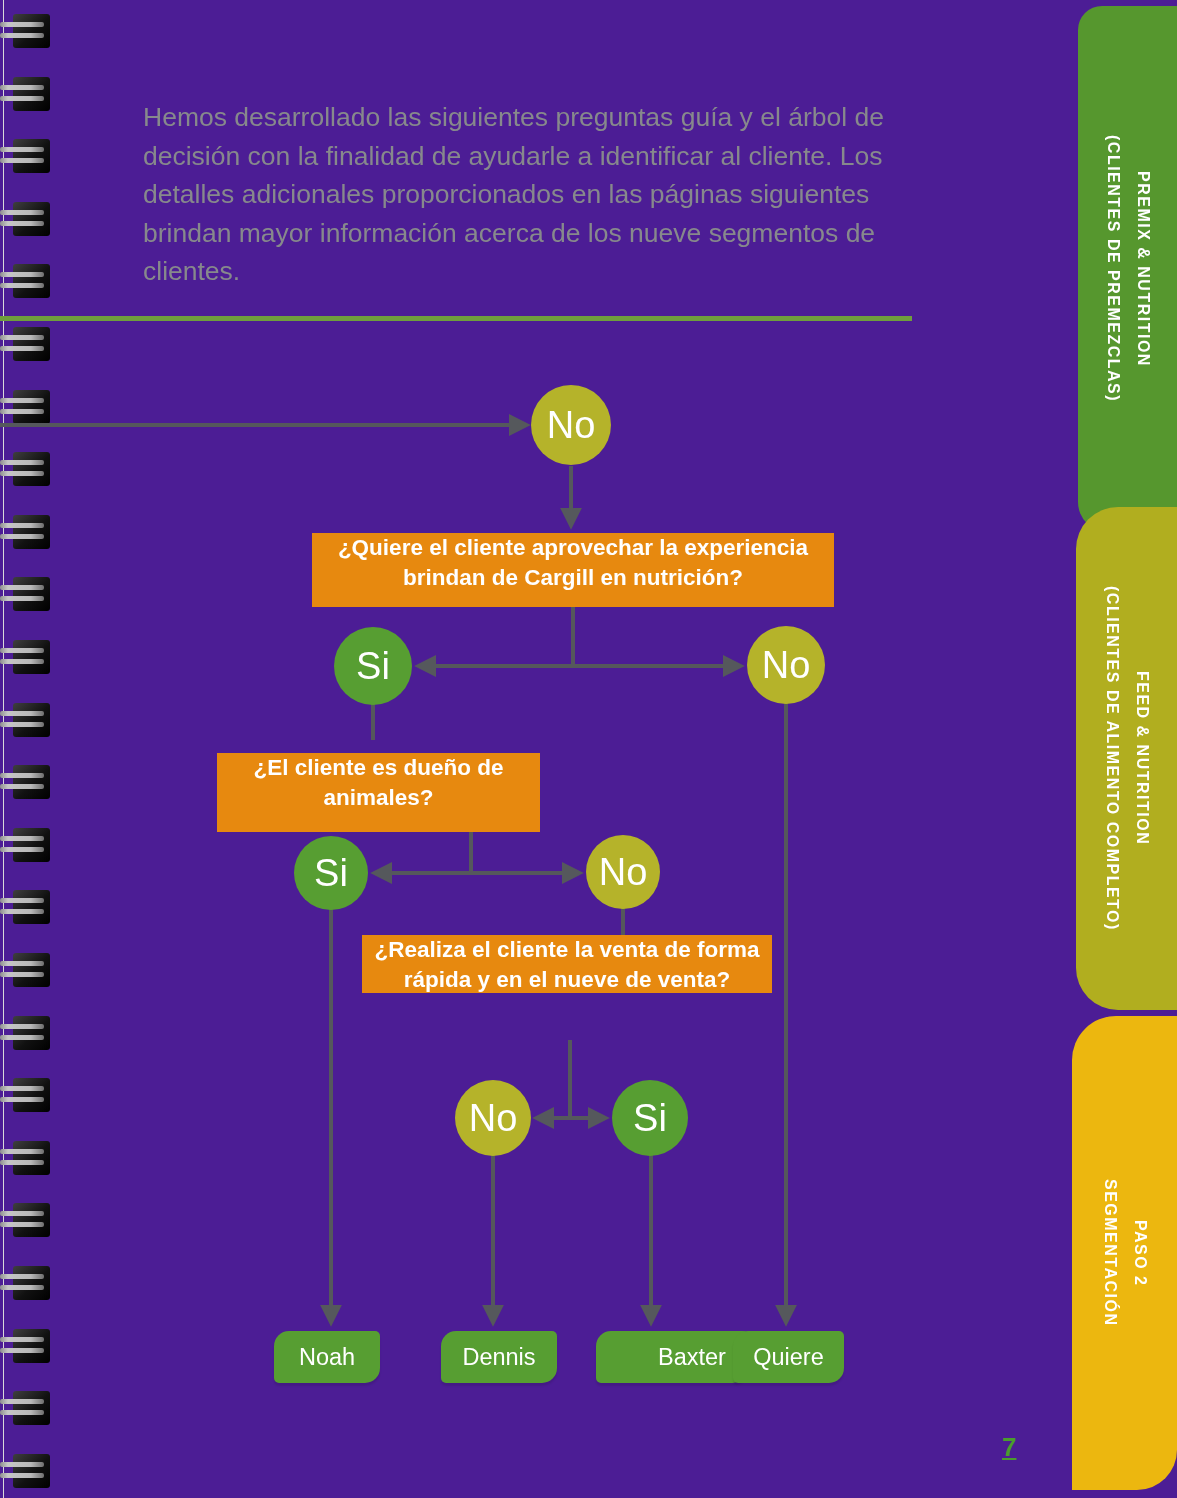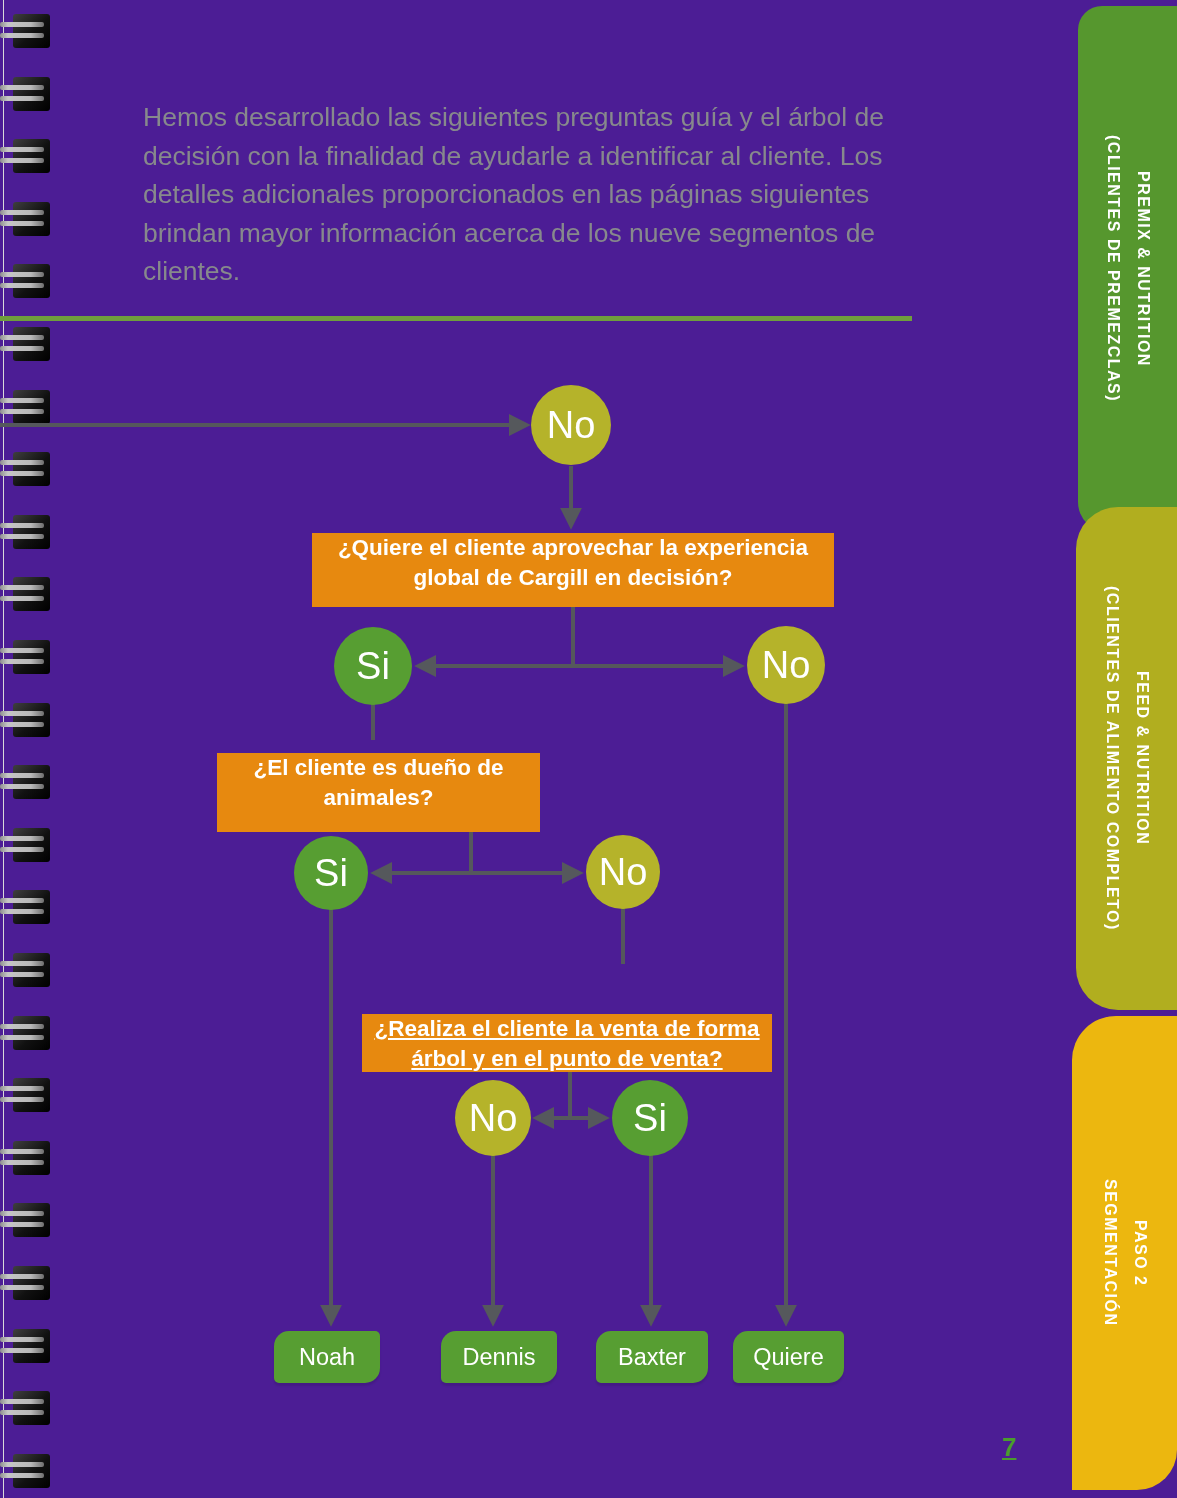--- a/index.html
+++ b/index.html
@@ -233,42 +233,42 @@
     <path class="conn" d="M331 909 V1307" marker-end="url(#arrowhead)"></path>
     <path class="conn" d="M493 1155 V1307" marker-end="url(#arrowhead)"></path>
     <path class="conn" d="M651 1155 V1307" marker-end="url(#arrowhead)"></path>
     <path class="conn" d="M786 703 V1307" marker-end="url(#arrowhead)"></path>
   </svg>
 
   <div class="circle olive" style="left:531px; top:385px; width:80px; height:80px;">No</div>
 
   <div class="qbox" style="left:312px; top:533px; width:522px; height:74px;">
     <span>¿Quiere el cliente aprovechar la experiencia</span>
-    <span>global de Cargill en decisión?</span>
+    <span>brindan de Cargill en nutrición?</span>
   </div>
   <div class="circle green" style="left:334px; top:627px; width:78px; height:78px;">Si</div>
   <div class="circle olive" style="left:747px; top:626px; width:78px; height:78px;">No</div>
 
   <div class="qbox" style="left:217px; top:739px; width:323px; height:79px;margin-top:14px;">
     <span>¿El cliente es dueño de</span>
     <span>animales?</span>
   </div>
   <div class="circle green" style="left:294px; top:836px; width:74px; height:74px;">Si</div>
   <div class="circle olive" style="left:586px; top:835px; width:74px; height:74px;">No</div>
 
-  <div class="qbox" style="left:362px; top:1014px; width:410px; height:58px;text-decoration:underline;">
+  <div class="qbox" style="left:362px; top:935px; width:410px; height:58px;">
     <span>¿Realiza el cliente la venta de forma</span>
-    <span>árbol y en el punto de venta?</span>
+    <span>rápida y en el nueve de venta?</span>
   </div>
   <div class="circle olive" style="left:455px; top:1080px; width:76px; height:76px;">No</div>
   <div class="circle green" style="left:612px; top:1080px; width:76px; height:76px;">Si</div>
 
   <div class="namebox" style="left:274px; top:1331px; width:106px;">Noah</div>
   <div class="namebox" style="left:429px; top:1331px; width:116px;margin-left:12px;">Dennis</div>
-  <div class="namebox" style="left:596px; top:1331px; width:112px;">Baxter</div>
+  <div class="namebox" style="left:596px; top:1331px; width:112px;padding-left:40px;">Baxter</div>
   <div class="namebox" style="left:733px; top:1331px; width:111px;">Quiere</div>
 
   <div class="tab tab-1">
     <div class="tab-label">
       <div>PREMIX &amp; NUTRITION</div>
       <div>(CLIENTES DE PREMEZCLAS)</div>
     </div>
   </div>
   <div class="tab tab-2">
     <div class="tab-label">

